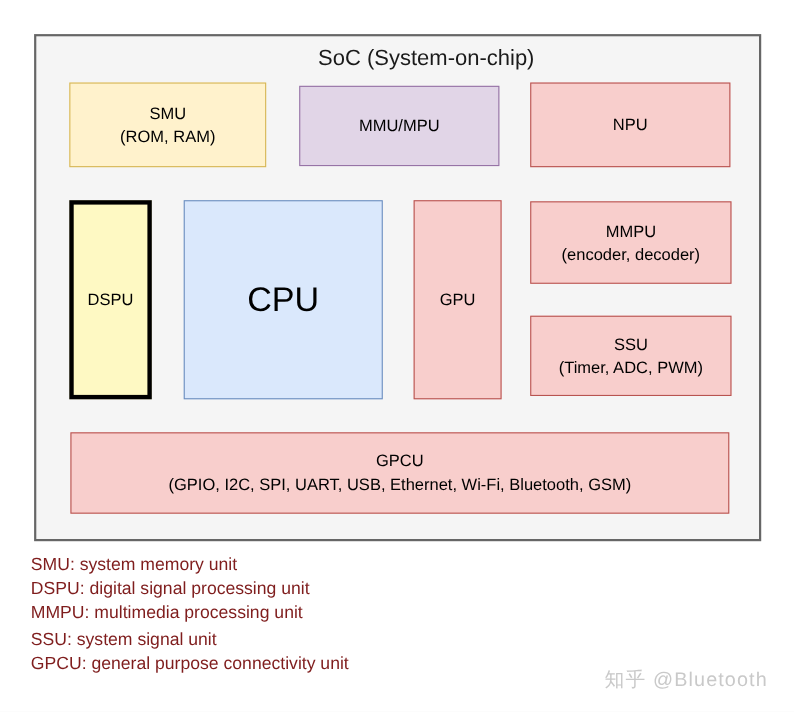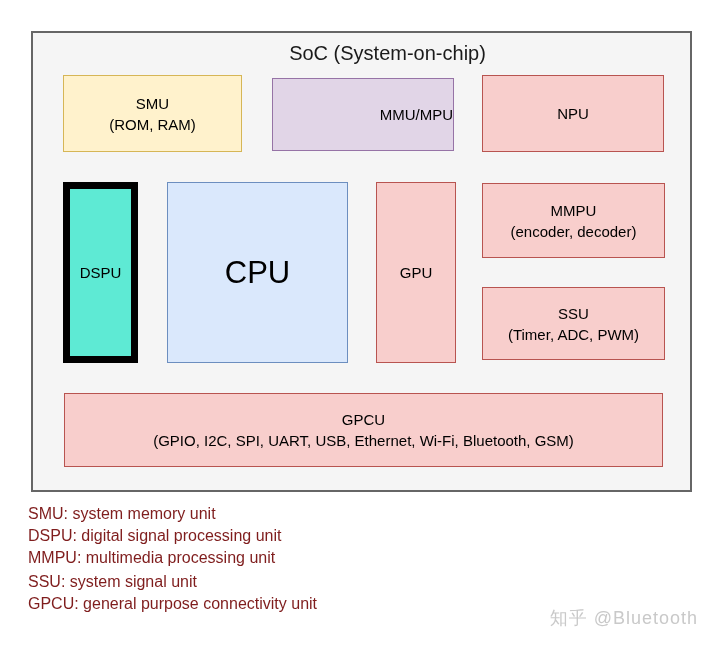--- a/index.html
+++ b/index.html
@@ -15,23 +15,23 @@
   .soc-title{
     position:absolute;left:0;top:9px;width:100%;text-align:center;
     font-size:20px;color:#1a1a1a;padding-left:26px;
   }
   .block{
     position:absolute;display:flex;flex-direction:column;
     align-items:center;justify-content:center;text-align:center;
     font-size:15px;line-height:21px;box-sizing:border-box;color:#000;
   }
   .yellow{background:#fff2cc;border:1px solid #d6b656;}
-  .purple{background:#e1d5e7;border:1px solid #9673a6;align-items:flex-end;}
+  .purple{background:#e1d5e7;border:1px solid #9673a6;}
   .pink{background:#f8cecc;border:1px solid #b85450;}
-  .green{background:#5eead4;border:7px solid #000000;}
+  .green{background:#fef9c3;border:4px solid #000000;}
   .blue{background:#dae8fc;border:1px solid #6c8ebf;}
 
   .b-smu {left:30px; top:42px; width:179px;height:77px;}
   .b-mmu {left:239px;top:45px; width:182px;height:73px;}
   .b-npu {left:449px;top:42px; width:182px;height:77px;}
   .b-dspu{left:30px; top:149px;width:75px; height:181px;}
   .b-cpu {left:134px;top:149px;width:181px;height:181px;}
   .b-cpu .box-title{font-size:31px;}
   .b-gpu {left:343px;top:149px;width:80px; height:181px;}
   .b-mmpu{left:449px;top:150px;width:183px;height:75px;}

